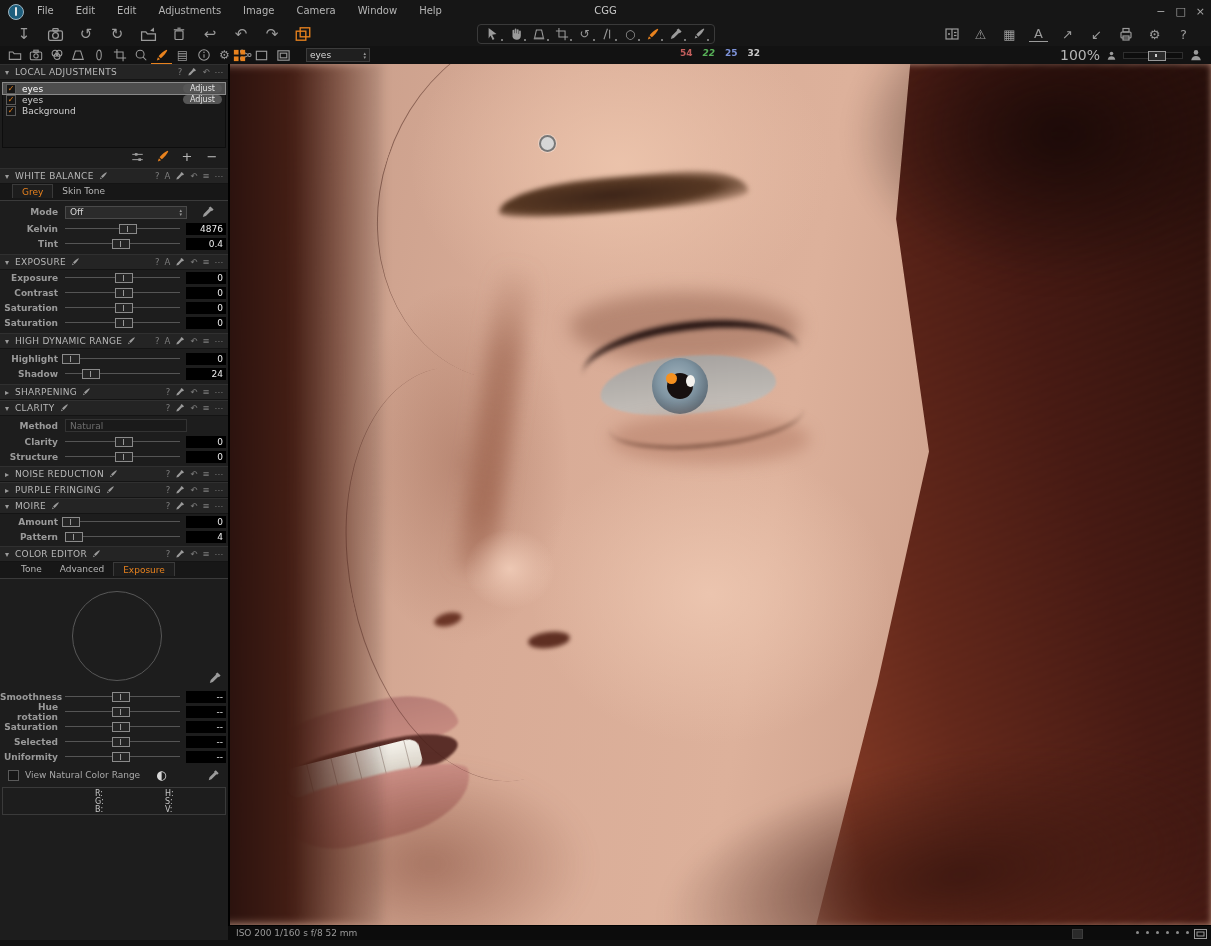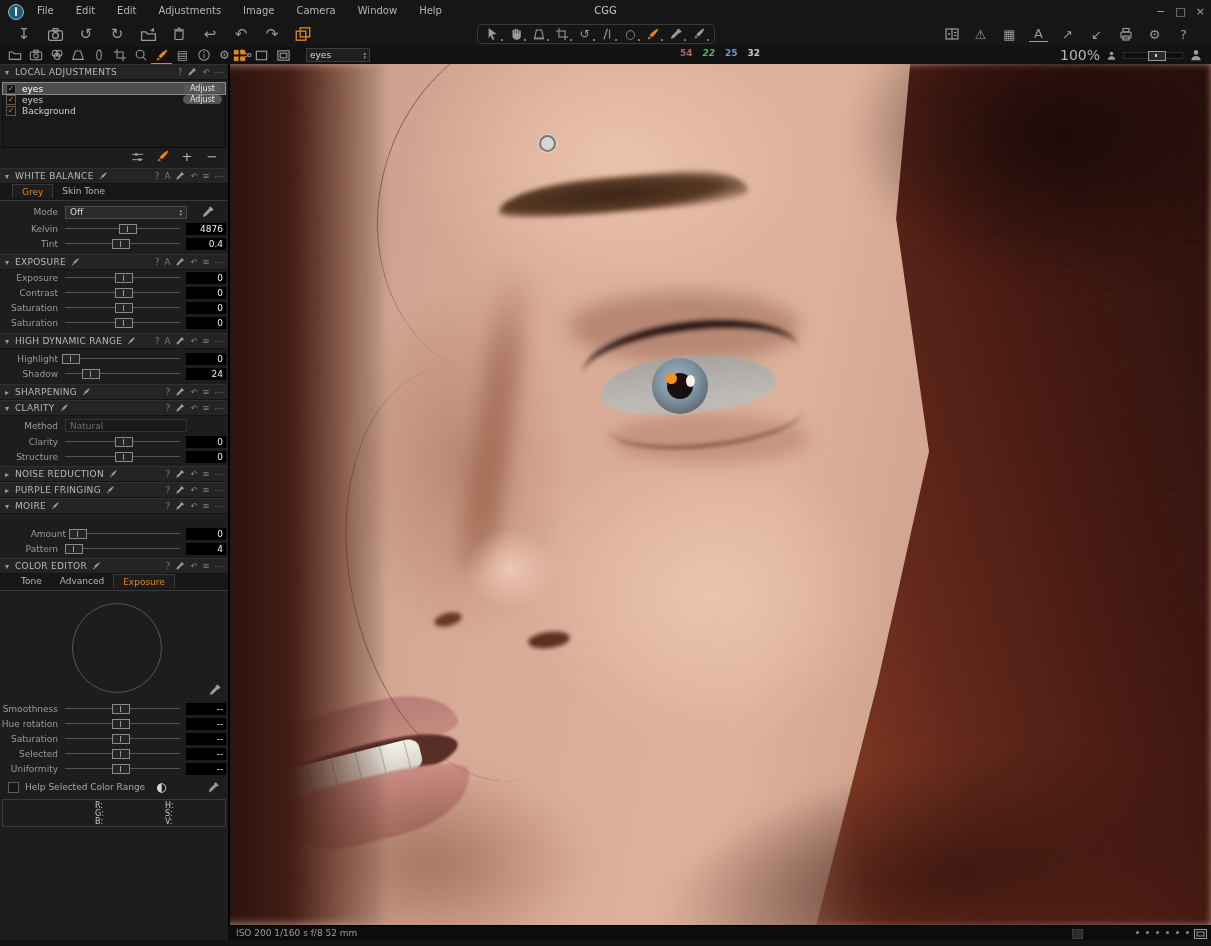--- a/index.html
+++ b/index.html
@@ -51,21 +51,21 @@
   
   #sidebar{position:absolute;left:0;top:64px;width:228px;height:882px;background:#1d1d1d;border-right:2px solid #000;box-sizing:content-box;}
   .p-head{height:14px;display:flex;align-items:center;padding:0 5px;background:#242424;
           border-top:1px solid #303030;border-bottom:1px solid #141414;}
   .p-head .chev{width:10px;color:#9b9b9b;font-size:8px;}
   .p-title{color:#b8b8b8;font-size:9px;letter-spacing:.3px;margin-right:4px;}
   .p-icons{margin-left:auto;display:flex;gap:5px;align-items:center;color:#7d7d7d;font-size:8.5px;}
   .p-icons span{line-height:10px;}
   .bsvg{width:10px;height:10px;}
   .row{display:flex;align-items:center;height:15px;padding:0 2px 0 0;}
-  .rlabel{width:58px;text-align:right;color:#9a9a9a;font-size:9px;padding-right:7px;flex:none;}
+  .rlabel{width:58px;text-align:right;color:#9a9a9a;font-size:9px;padding-right:7px;flex:none;font-weight:bold;}
   .strack{position:relative;flex:1;height:100%;}
   .strack:before{content:"";position:absolute;left:0;right:0;top:7px;height:1px;background:#555;}
   .hnd{position:absolute;top:3px;width:16px;height:8px;margin-left:-8px;background:#242424;border:1px solid #8a8a8a;}
   .hnd:after{content:"";position:absolute;left:7px;top:1px;width:1px;height:6px;background:#999;}
   .vbox{width:34px;height:12px;background:#000;color:#ececec;font-size:9px;text-align:right;
         line-height:12px;padding:0 3px;margin-left:6px;flex:none;}
   .selbox{width:122px;height:13px;background:#2b2b2b;border:1px solid #4a4a4a;display:flex;align-items:center;
           color:#d5d5d5;font-size:9px;padding:0 4px;box-sizing:border-box;}
   .selbox .caret{margin-left:auto;display:flex;flex-direction:column;line-height:4px;font-size:5px;color:#999;}
   .tabsbar{height:16px;display:flex;align-items:flex-start;background:#171717;border-bottom:1px solid #3a3a3a;padding-left:12px;}
@@ -741,21 +741,21 @@
         <span class="ic">
             <svg class="bsvg" viewBox="0 0 16 16">
               <path class="f" d="M10.8 1.6l3.6 3.6-2 2-.7-.7-6.2 6.2-3.4 1 1-3.4 6.2-6.2-.7-.7z"></path>
             </svg>
           </span>
         <span>↶</span>
         <span>≡</span>
         <span>⋯</span>
       </span>
     </div>
-    <div class="row" style="margin-top:12px;padding-left:8px;">
+    <div class="row" style="margin-top:0;">
       <span class="rlabel">Amount</span>
       <span class="strack">
           <i class="hnd" style="left: 4%;"></i>
         </span>
       <span class="vbox">0</span>
     </div>
     <div class="row">
       <span class="rlabel">Pattern</span>
       <span class="strack">
           <i class="hnd" style="left: 7%;"></i>
@@ -827,21 +827,21 @@
     </div>
     <div class="row">
       <span class="rlabel">Uniformity</span>
       <span class="strack">
           <i class="hnd" style="left: 48%;"></i>
         </span>
       <span class="vbox">--</span>
     </div>
     <div id="ce-check-row">
       <span id="ce-checkbox"></span>
-      <span style="color:#a8a8a8;font-size:9px;">Help Selected Color Range</span>
+      <span style="color:#a8a8a8;font-size:9px;">View Natural Color Range</span>
       <span class="ic" style="margin-left:auto;font-size:12px;color:#d8d8d8;">◐</span>
       <span class="ic" style="margin-left:40px;">
           <svg width="13" height="13" viewBox="0 0 16 16">
             <path class="f" d="M10.8 1.6l3.6 3.6-2 2-.7-.7-6.2 6.2-3.4 1 1-3.4 6.2-6.2-.7-.7z"></path>
           </svg>
         </span>
     </div>
     <div id="ce-readout">
       <span class="ro" style="left:92px;top:1px;">R:</span>
       <span class="ro" style="left:92px;top:9px;">G:</span>

